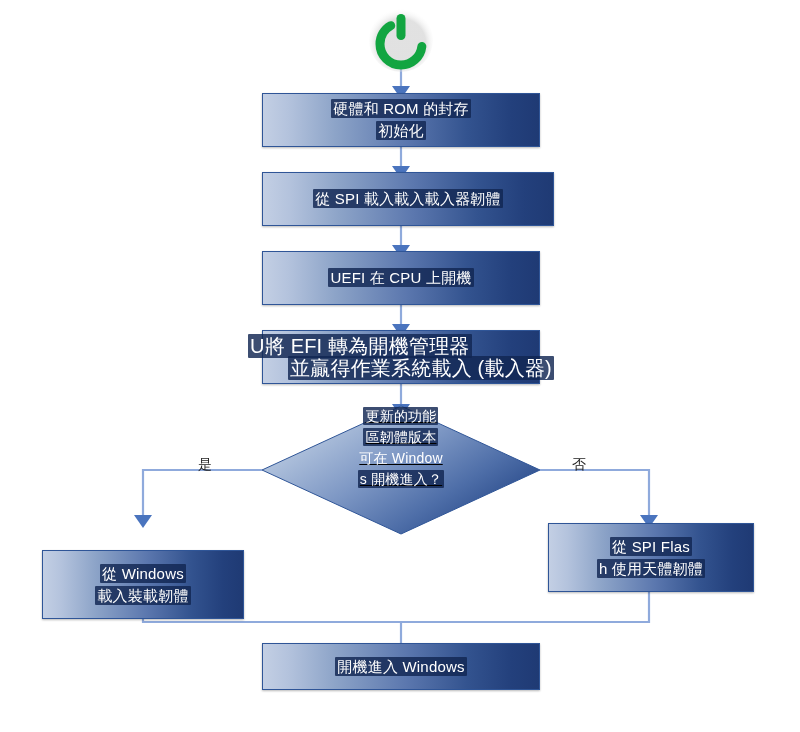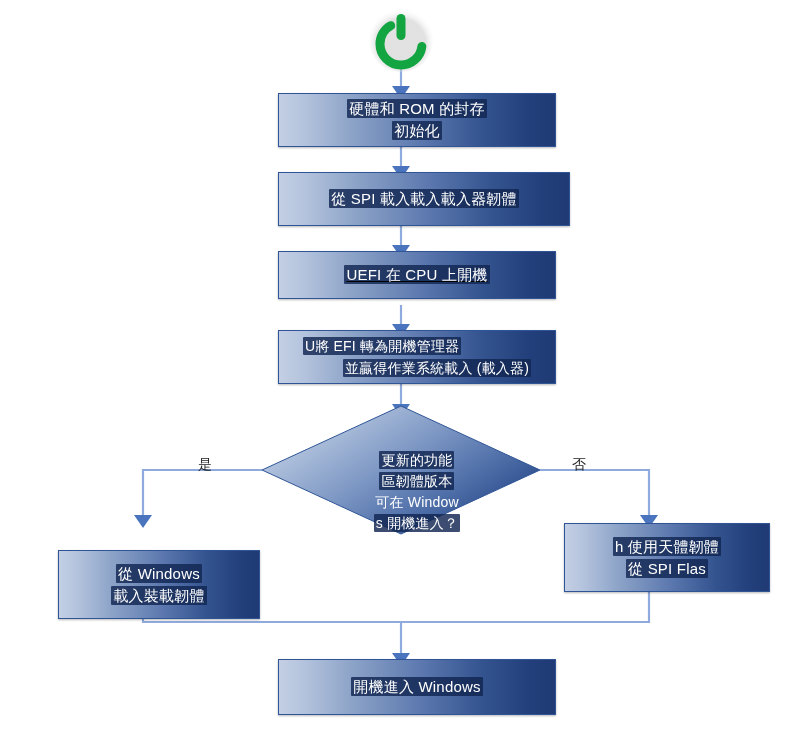--- a/index.html
+++ b/index.html
@@ -29,21 +29,20 @@
     width: 800px;
     height: 732px;
     z-index: 1;
   }
 
   
   .node {
     position: absolute;
     z-index: 2;
     box-sizing: border-box;
-    margin-left: 16px;
   }
 
   .proc-box {
     background: linear-gradient(to right,
         #c3cfe4 0%,
         #b4c3dd 9%,
         #8da4c8 26%,
         #5b77ae 52%,
         #33538f 74%,
         #23407c 90%,
@@ -171,58 +170,58 @@
       <span class="tline"><span class="hl">初始化</span></span>
     </div>
   </div>
 
   <div class="node proc-box" style="left:262px; top:172px; width:292px; height:54px;">
     <div class="node-text">
       <span class="tline"><span class="hl">從 SPI 載入載入載入器韌體</span></span>
     </div>
   </div>
 
-  <div class="node proc-box" style="left:262px; top:251px; width:278px; height:48px;text-decoration:underline;">
+  <div class="node proc-box" style="left:262px; top:251px; width:278px; height:54px;">
     <div class="node-text">
       <span class="tline"><span class="hl">UEFI 在 CPU 上開機</span></span>
     </div>
   </div>
 
   <div class="node proc-box" style="left:262px; top:330px; width:278px; height:54px;">
-    <div class="node-text" style="font-size:14px;">
+    <div class="node-text" style="font-size:20px;">
       <span class="tline" style="text-align:left;"><span class="hl">U將 EFI 轉為開機管理器</span></span>
       <span class="tline" style="padding-left:40px;"><span class="hl">並贏得作業系統載入 (載入器)</span></span>
     </div>
   </div>
 
-  <div class="node decision" style="left:262px; top:406px; width:278px; height:128px; display:flex; align-items:flex-end; justify-content:center;">
+  <div class="node decision" style="left:262px; top:406px; width:278px; height:128px; display:flex; align-items:flex-start; justify-content:center;text-decoration:underline;">
     <div class="node-text">
       <span class="tline"><span class="hl">更新的功能</span></span>
       <span class="tline"><span class="hl">區韌體版本</span></span>
       <span class="tline"><span>可在 Window</span></span>
       <span class="tline"><span class="hl">s 開機進入？</span></span>
     </div>
   </div>
 
   <div class="branch-label" style="left:198px; top:456px;">是</div>
   <div class="branch-label" style="left:572px; top:456px;">否</div>
 
   <div class="node proc-box" style="left:42px; top:550px; width:202px; height:69px;">
     <div class="node-text">
       <span class="tline"><span class="hl">從 Windows</span></span>
       <span class="tline"><span class="hl">載入裝載韌體</span></span>
     </div>
   </div>
 
   <div class="node proc-box" style="left:548px; top:523px; width:206px; height:69px;">
     <div class="node-text">
+      <span class="tline"><span class="hl">從 SPI Flas</span></span>
       <span class="tline"><span class="hl">h 使用天體韌體</span></span>
-      <span class="tline"><span class="hl">從 SPI Flas</span></span>
-    </div>
-  </div>
-
-  <div class="node proc-box" style="left:262px; top:659px; width:278px; height:56px;">
+    </div>
+  </div>
+
+  <div class="node proc-box" style="left:262px; top:643px; width:278px; height:47px;">
     <div class="node-text">
       <span class="tline"><span class="hl">開機進入 Windows</span></span>
     </div>
   </div>
 
 </div>
 
 </body></html>

